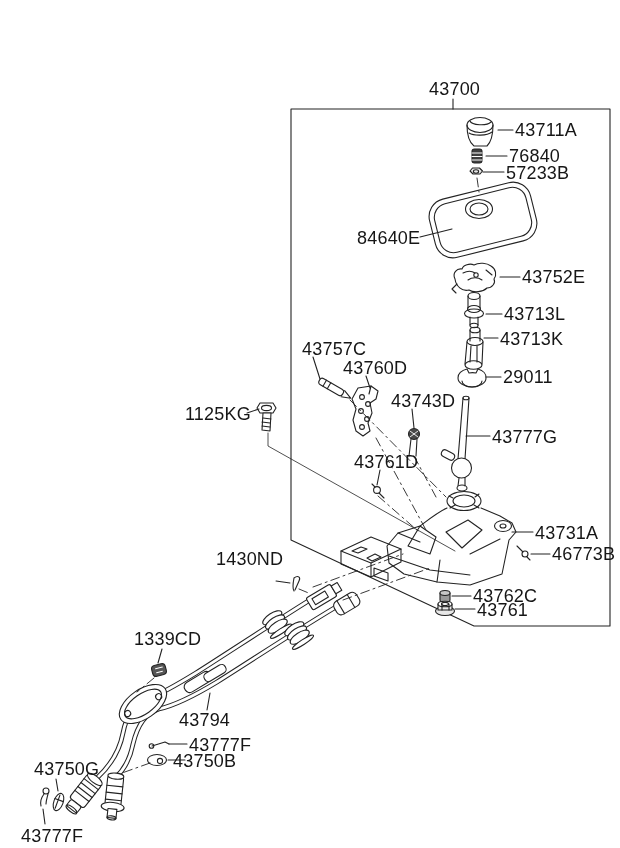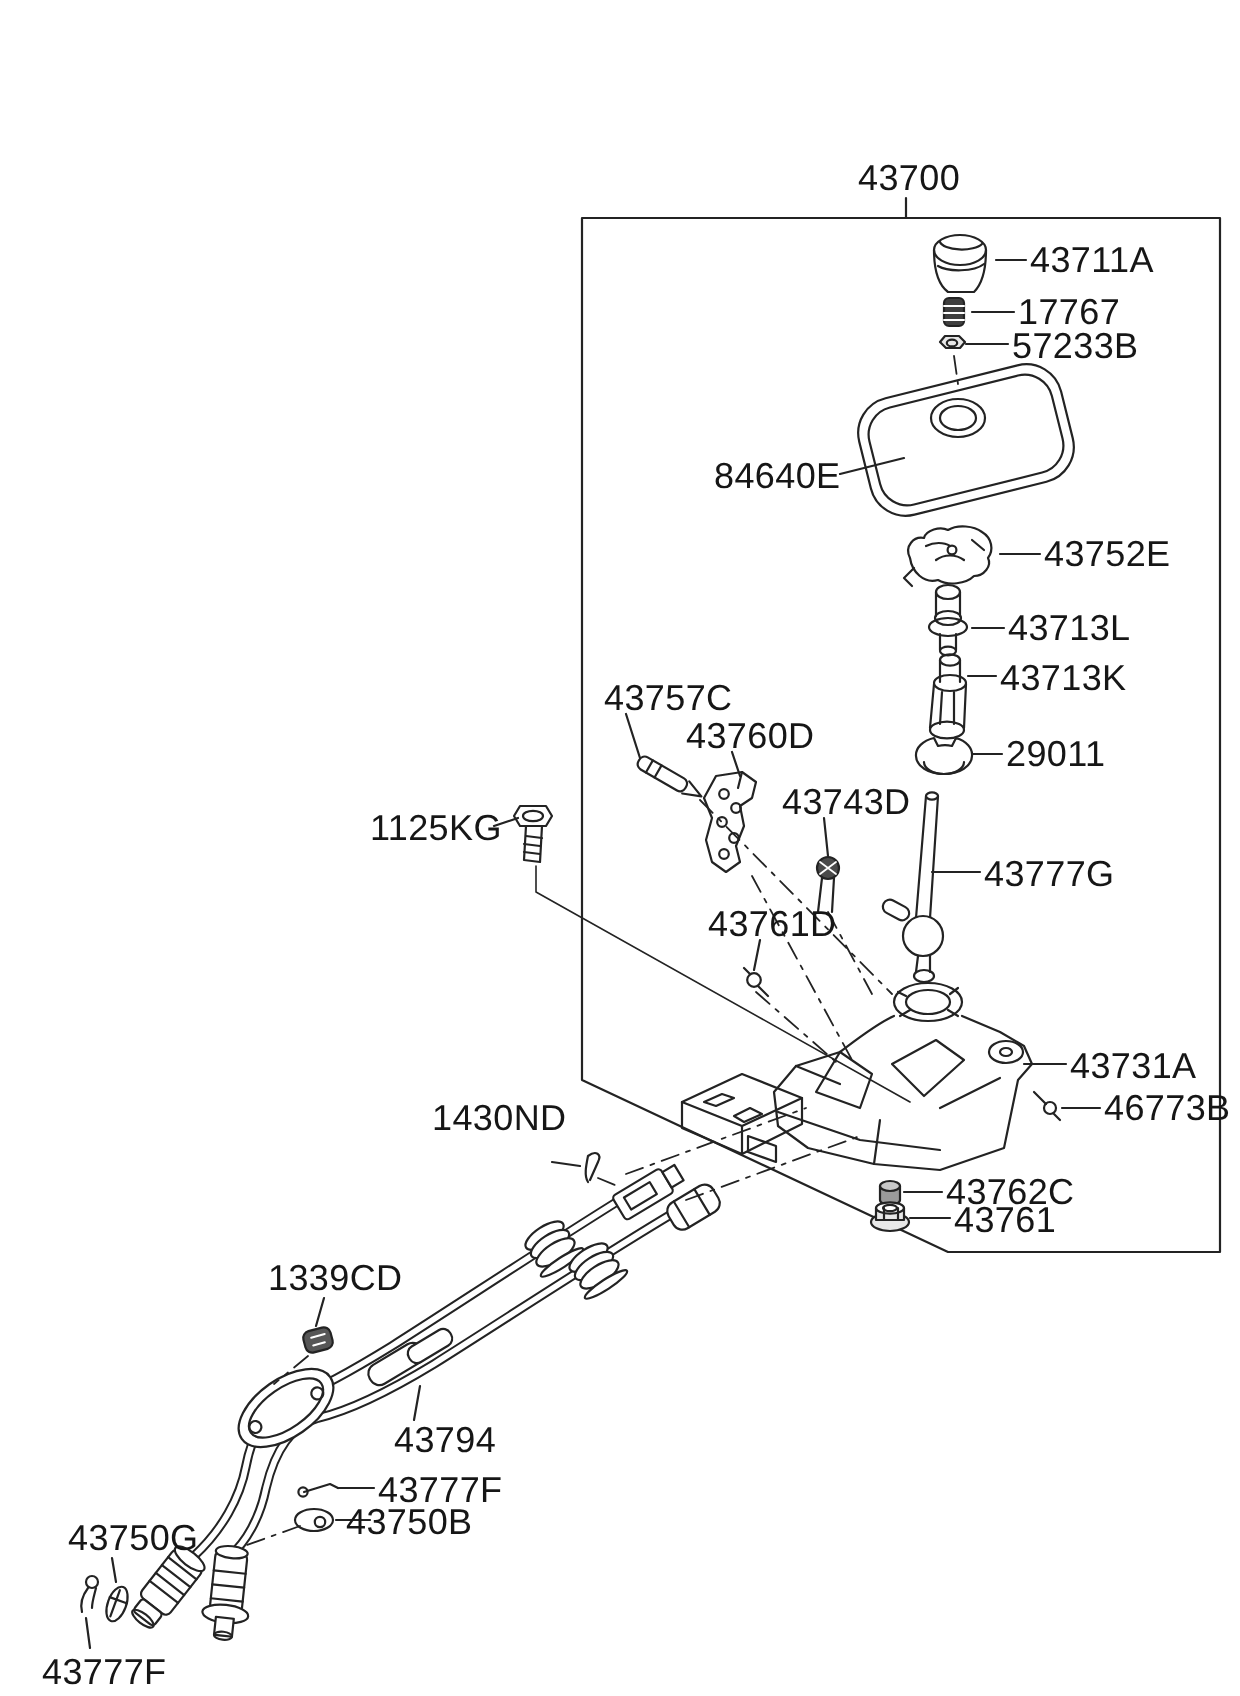--- a/index.html
+++ b/index.html
@@ -265,38 +265,38 @@
     <path d="M154,646 L137,660"></path>
     <path d="M150,731 L122,741"></path>
   </g>
   <g stroke-width="0.8">
     <path d="M268,401 V414 L455,519"></path>
   </g>
 </svg>
 
 <span class="lbl" style="left:429px;top:48px">43700</span>
 <span class="lbl" style="left:515px;top:89px">43711A</span>
-<span class="lbl" style="left:509px;top:115px">17767</span>
+<span class="lbl" style="left:509px;top:115px">76840</span>
 <span class="lbl" style="left:506px;top:132px">57233B</span>
 <span class="lbl" style="left:357px;top:197px">84640E</span>
 <span class="lbl" style="left:522px;top:236px">43752E</span>
 <span class="lbl" style="left:504px;top:273px">43713L</span>
 <span class="lbl" style="left:500px;top:298px">43713K</span>
 <span class="lbl" style="left:503px;top:336px">29011</span>
 <span class="lbl" style="left:492px;top:396px">43777G</span>
 <span class="lbl" style="left:302px;top:308px">43757C</span>
 <span class="lbl" style="left:343px;top:327px">43760D</span>
 <span class="lbl" style="left:391px;top:360px">43743D</span>
 <span class="lbl" style="left:185px;top:373px">1125KG</span>
 <span class="lbl" style="left:354px;top:421px">43761D</span>
 <span class="lbl" style="left:535px;top:492px">43731A</span>
 <span class="lbl" style="left:552px;top:513px">46773B</span>
 <span class="lbl" style="left:473px;top:555px">43762C</span>
 <span class="lbl" style="left:477px;top:569px">43761</span>
 <span class="lbl" style="left:216px;top:518px">1430ND</span>
 <span class="lbl" style="left:134px;top:598px">1339CD</span>
-<span class="lbl" style="left:197px;top:679px">43794</span>
+<span class="lbl" style="left:179px;top:679px">43794</span>
 <span class="lbl" style="left:189px;top:704px">43777F</span>
 <span class="lbl" style="left:173px;top:720px">43750B</span>
 <span class="lbl" style="left:34px;top:728px">43750G</span>
 <span class="lbl" style="left:21px;top:795px">43777F</span>
 
 </div>
 
 </body></html>

